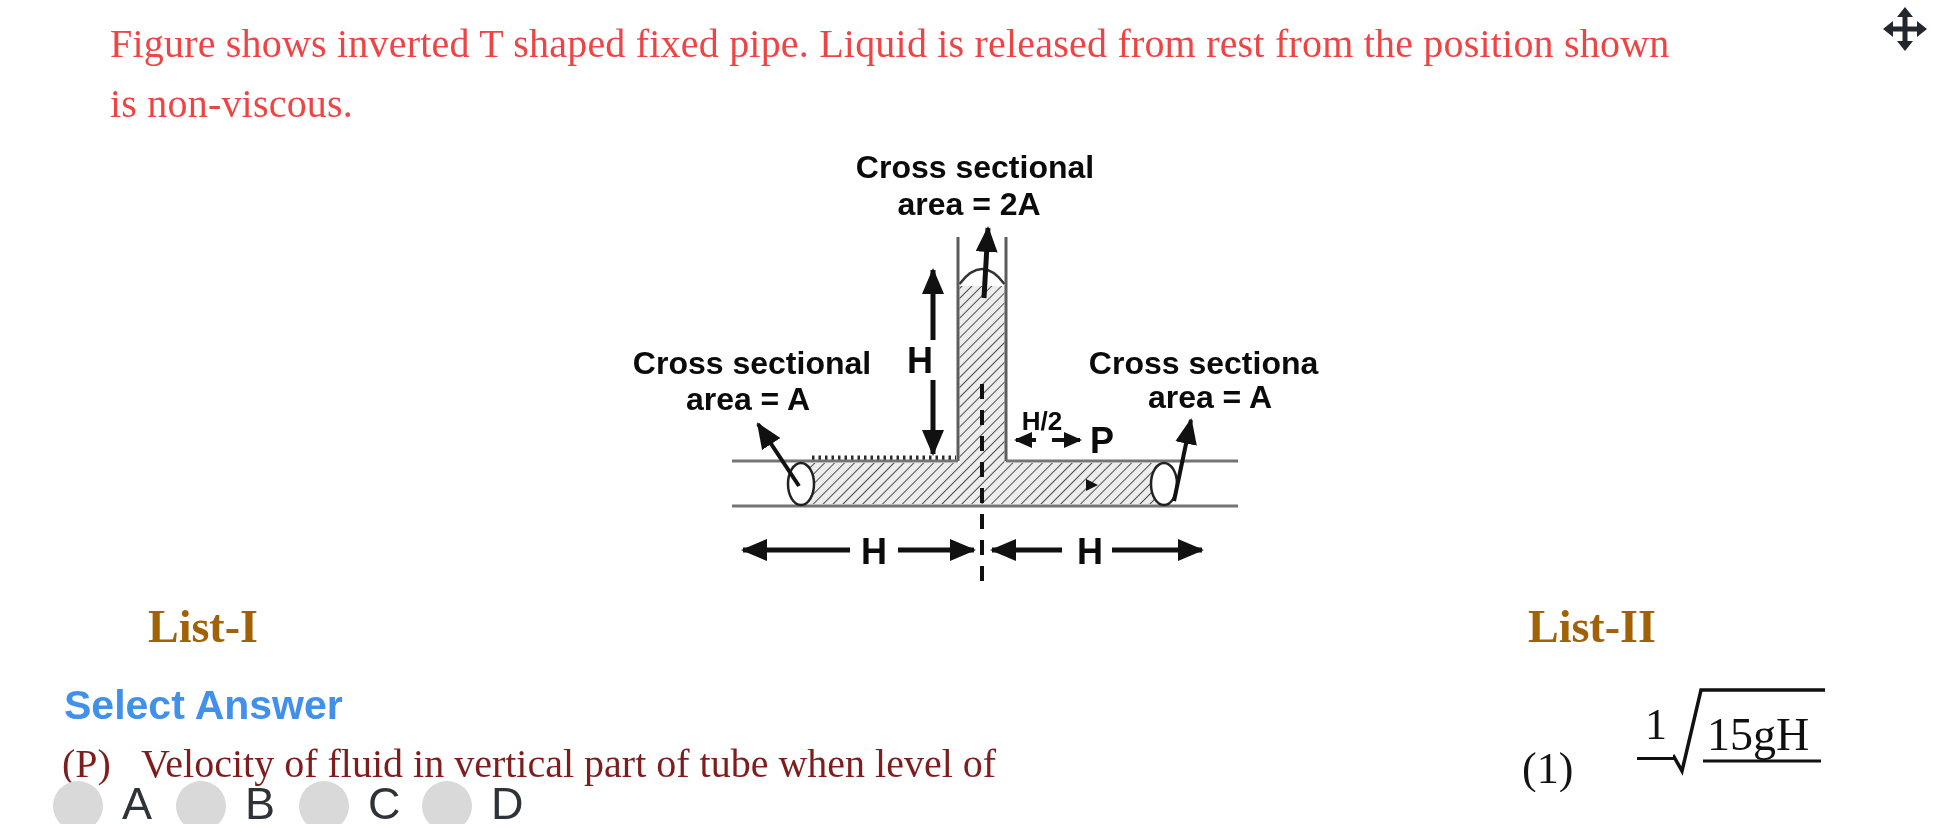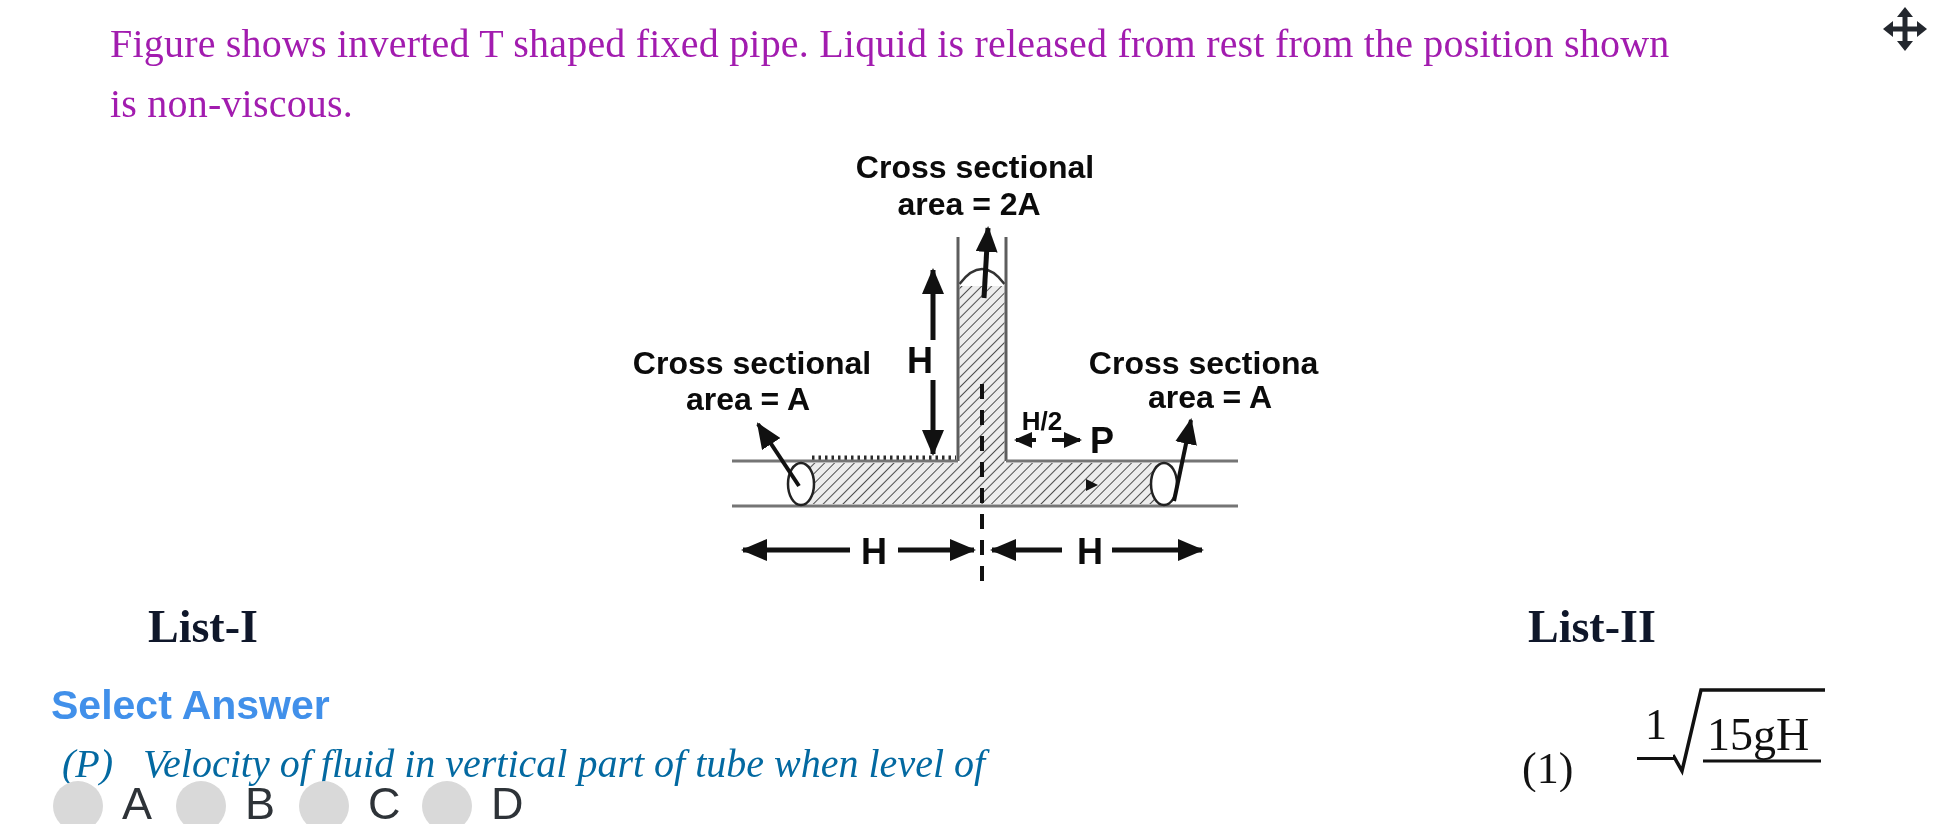--- a/index.html
+++ b/index.html
@@ -1,40 +1,40 @@
 <!DOCTYPE html>
 <html><head>
 <meta charset="utf-8">
 <style>
   html,body{margin:0;padding:0;}
   body{
     width:1937px;height:824px;overflow:hidden;position:relative;
     background:#ffffff;font-family:"Liberation Serif",serif;
   }
   
-  .q-line{position:absolute;left:110px;font-size:40px;color:#a21caf;white-space:nowrap;letter-spacing:0.2px;}
+  .q-line{position:absolute;left:110px;font-size:40px;color:#ef4444;white-space:nowrap;letter-spacing:0.2px;}
   #q-line1{top:20px;}
   #q-line2{top:80px;}
   
   #move-icon{position:absolute;left:1881px;top:5px;}
   
   #figure-svg{position:absolute;left:560px;top:118px;}
   .dlabel{font:bold 32px "Liberation Sans",sans-serif;fill:#0b0b0b;}
   .dlabel-h{font:bold 36px "Liberation Sans",sans-serif;fill:#0b0b0b;}
   .dlabel-sm{font:bold 26px "Liberation Sans",sans-serif;fill:#0b0b0b;}
   
-  .list-title{position:absolute;font-weight:bold;font-size:46px;color:#0f172a;white-space:nowrap;}
+  .list-title{position:absolute;font-weight:bold;font-size:46px;color:#a16207;white-space:nowrap;}
   #list1-title{left:148px;top:600px;}
   #list2-title{left:1528px;top:600px;}
   
-  #select-answer-label{position:absolute;left:51px;top:682px;
+  #select-answer-label{position:absolute;left:64px;top:682px;
     font:bold 41px "Liberation Sans",sans-serif;white-space:nowrap;}
   
   #item-p{position:absolute;left:62px;top:740px;width:1320px;height:52px;overflow:hidden;
-    font-size:40px;color:#0369a1;white-space:nowrap;font-style:italic;}
+    font-size:40px;color:#7f1d1d;white-space:nowrap;}
   #item-p .idx{display:inline-block;}
   #item-p .txt{display:inline-block;margin-left:30px;}
   
   #item-1{position:absolute;left:1515px;top:683px;width:340px;height:109px;overflow:hidden;}
   #item-1 .idx{position:absolute;left:7px;top:60px;font-size:44px;color:#131313;}
   .frac{position:absolute;left:122px;top:16px;width:38px;text-align:center;}
   .frac-num{font-size:44px;line-height:52px;height:58px;color:#111;border-bottom:3px solid #111;}
   #radical-svg{position:absolute;left:1673px;top:683px;}
   .rad-text{font:46px "Liberation Serif",serif;fill:#101010;}
   

